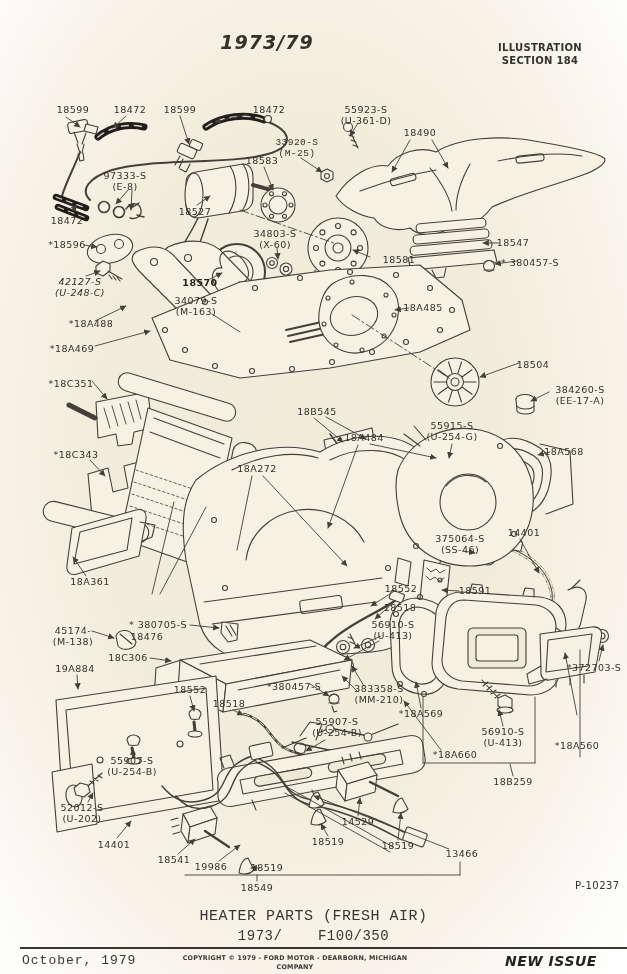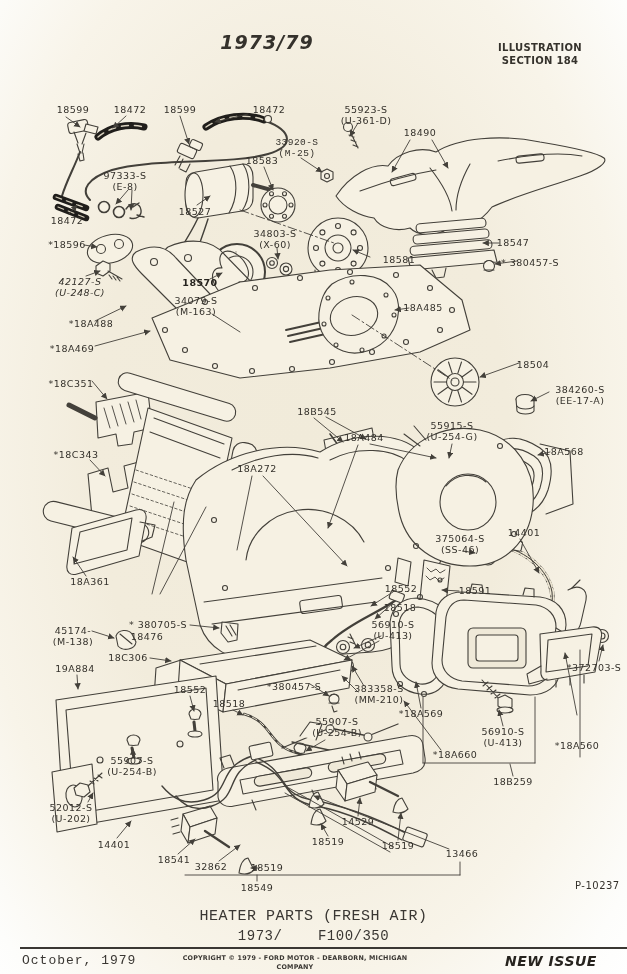--- a/index.html
+++ b/index.html
@@ -711,21 +711,21 @@
       <div class="plabel" style="left: 455px; top: 755px;">
         <div>*18A660</div>
       </div>
       <div class="plabel" style="left: 132px; top: 766px;">
         <div>55907-S</div>
         <div>(U-254-B)</div>
       </div>
       <div class="plabel" style="left: 513px; top: 782px;">
         <div>18B259</div>
       </div>
-      <div class="plabel" style="left: 71px; top: 813px;">
+      <div class="plabel" style="left: 82px; top: 813px;">
         <div>52012-S</div>
         <div>(U-202)</div>
       </div>
       <div class="plabel" style="left: 358px; top: 822px;">
         <div>14529</div>
       </div>
       <div class="plabel" style="left: 328px; top: 842px;">
         <div>18519</div>
       </div>
       <div class="plabel" style="left: 114px; top: 845px;">
@@ -734,21 +734,21 @@
       <div class="plabel" style="left: 398px; top: 846px;">
         <div>18519</div>
       </div>
       <div class="plabel" style="left: 462px; top: 854px;">
         <div>13466</div>
       </div>
       <div class="plabel" style="left: 174px; top: 860px;">
         <div>18541</div>
       </div>
       <div class="plabel" style="left: 211px; top: 867px;">
-        <div>32862</div>
+        <div>19986</div>
       </div>
       <div class="plabel" style="left: 267px; top: 868px;">
         <div>18519</div>
       </div>
       <div class="plabel" style="left: 257px; top: 888px;">
         <div>18549</div>
       </div>
     </div>
 
   <div class="plate-no">P-10237</div>

